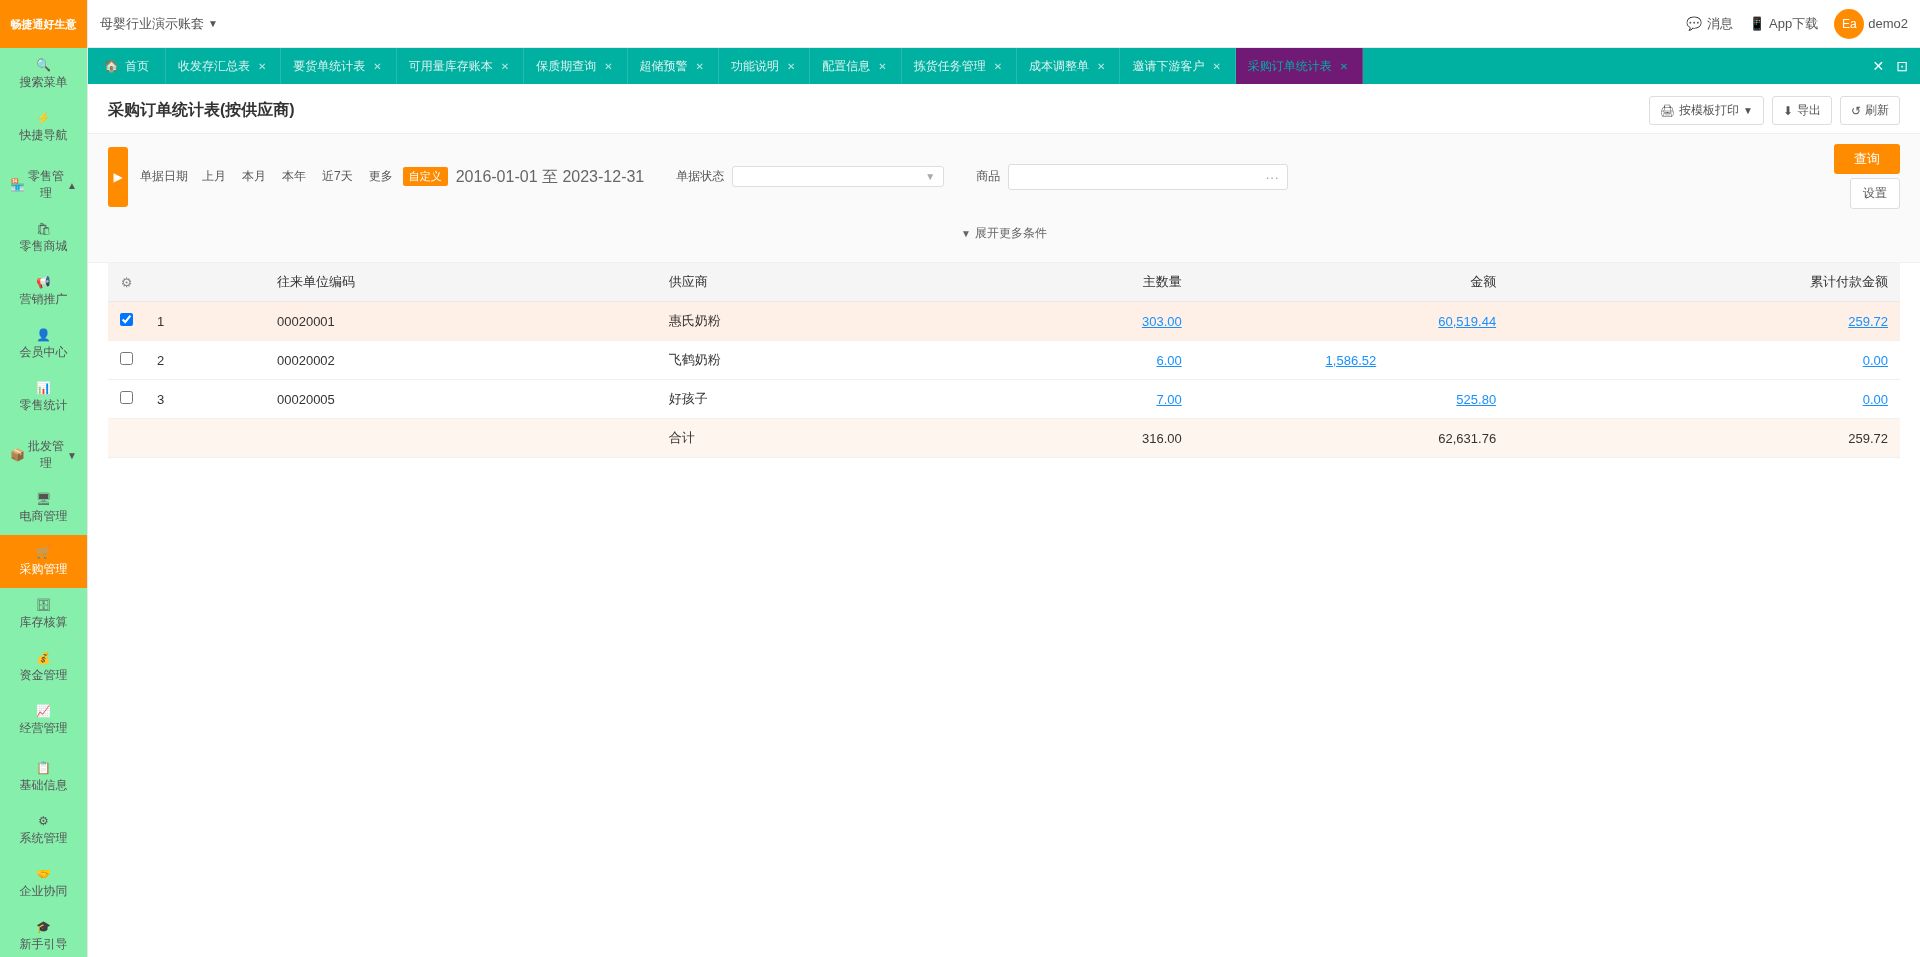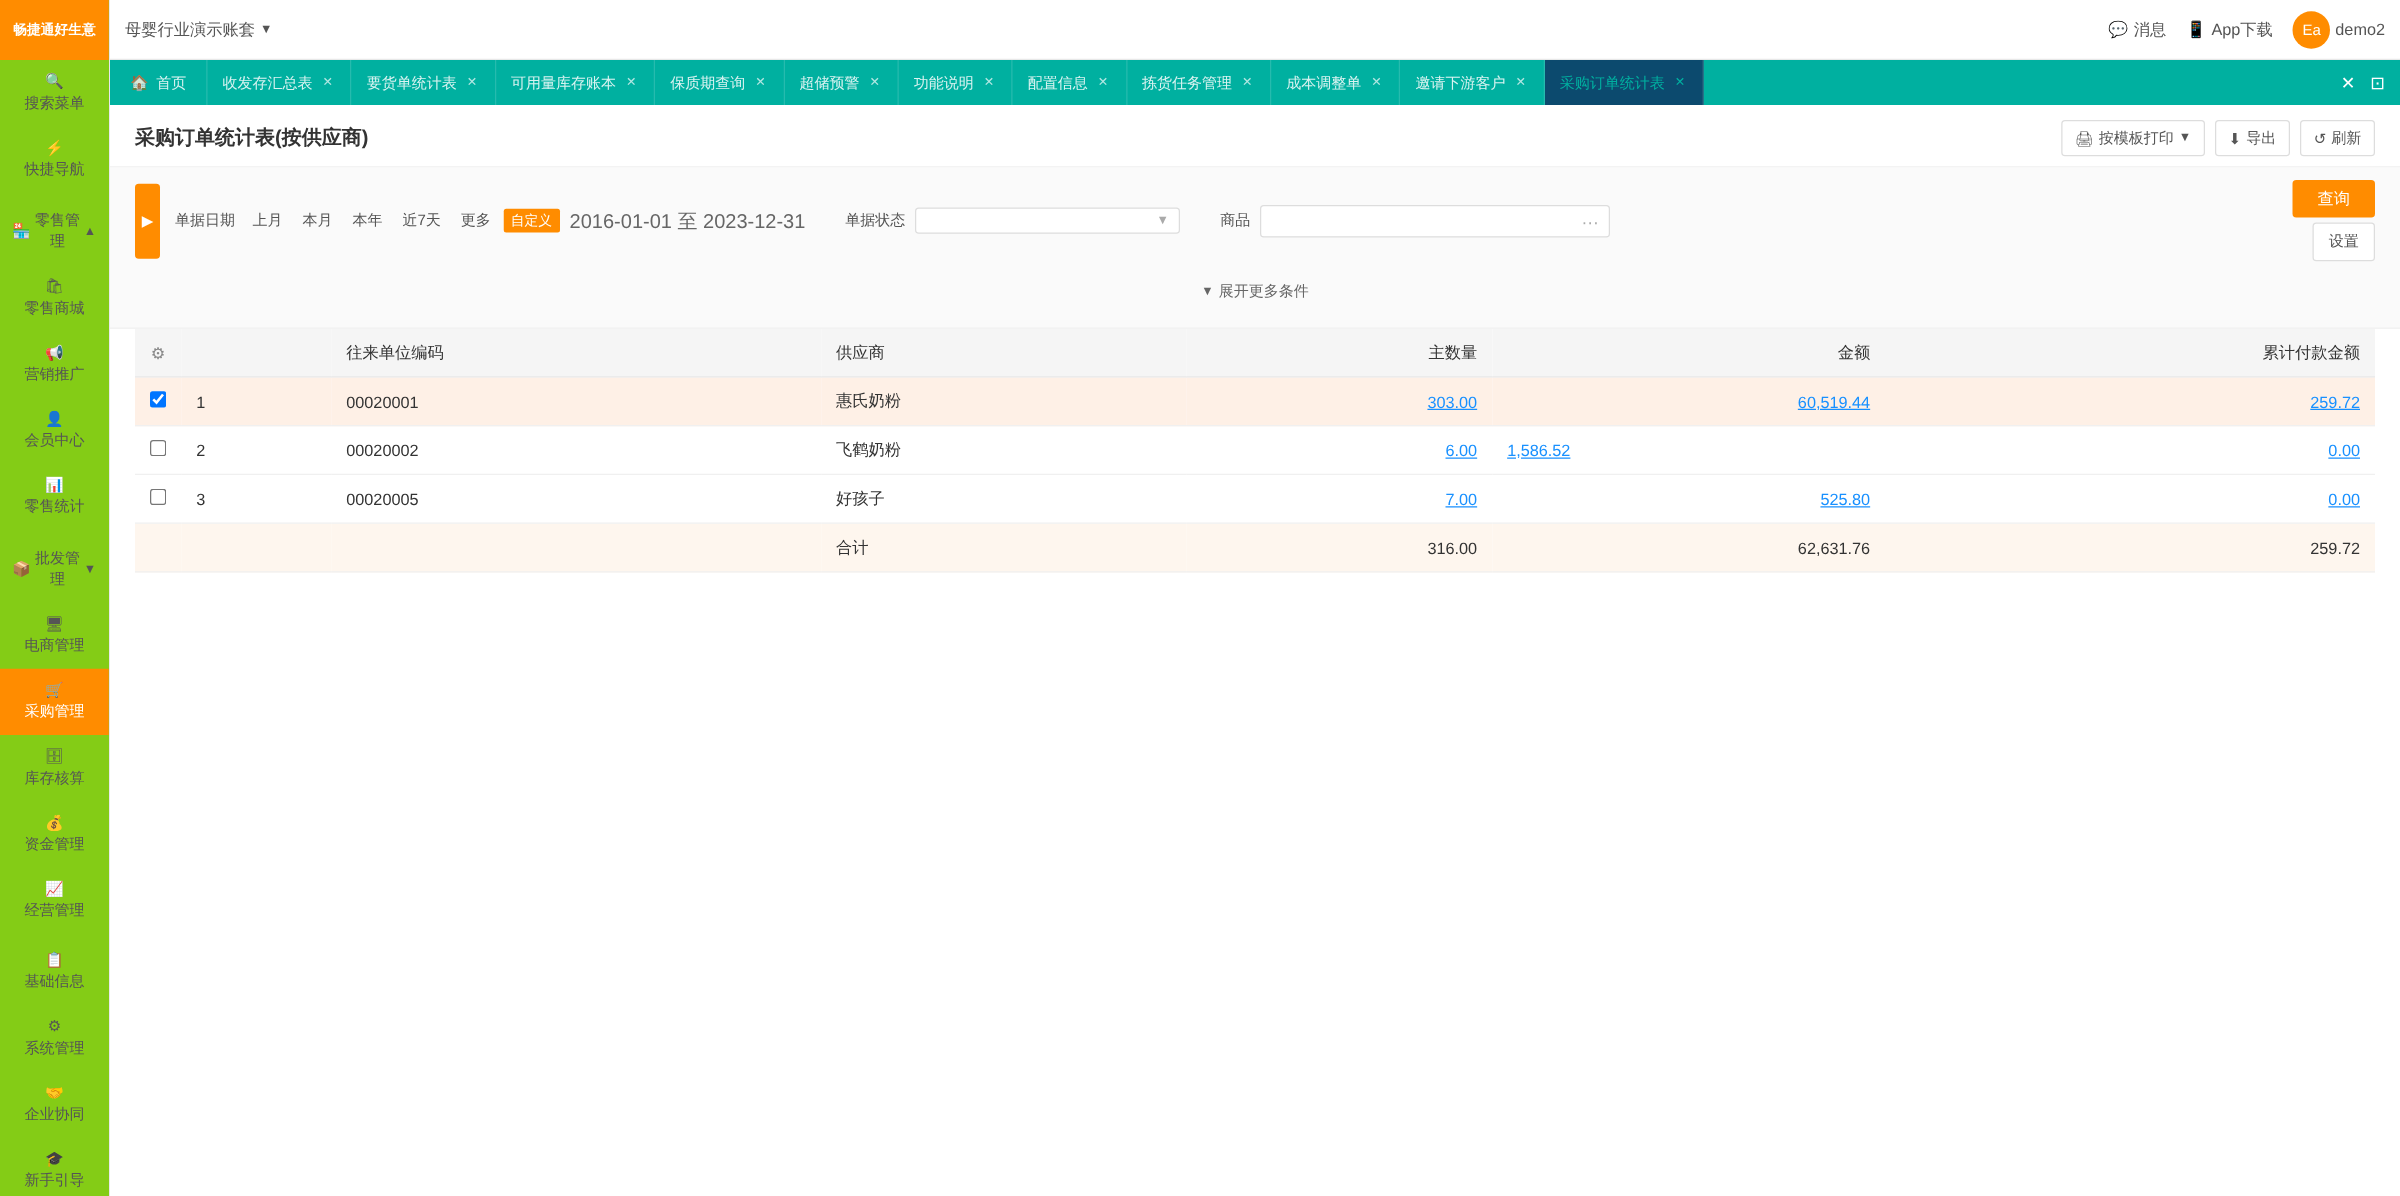--- a/index.html
+++ b/index.html
@@ -1,21 +1,21 @@
 <!DOCTYPE html>
 <html><head>
   <meta charset="utf-8">
   <style>
     * { box-sizing: border-box; margin: 0; padding: 0; }
     body { font-family: 'Microsoft YaHei', Arial, sans-serif; font-size: 13px; background: #f5f5f5; display: flex; height: 957px; overflow: hidden; }
 
     
     .sidebar {
       width: 88px;
-      background: #84cc16;
+      background: #86efac;
       display: flex;
       flex-direction: column;
       border-right: 1px solid #e8e8e8;
       flex-shrink: 0;
       height: 100%;
       overflow-y: auto;
     }
     .sidebar-logo {
       background: #ff8c00;
       height: 48px;
@@ -116,21 +116,21 @@
       align-items: center;
       padding: 0 12px;
       color: rgba(255,255,255,0.85);
       font-size: 12px;
       cursor: pointer;
       white-space: nowrap;
       gap: 6px;
       border-right: 1px solid rgba(255,255,255,0.15);
       flex-shrink: 0;
     }
-    .tab.active { background: #0c4a6e; color: #00b0a0; }
+    .tab.active { background: #701a75; color: #00b0a0; }
     .tab.home { padding: 0 16px; }
     .tab-close {
       font-size: 10px;
       color: rgba(255,255,255,0.7);
       cursor: pointer;
       padding: 2px;
     }
     .tab.active .tab-close { color: #00b0a0; }
     .tabbar-actions {
       margin-left: auto;
@@ -639,21 +639,21 @@
             <td style="text-align:right;"><a>259.72</a></td>
           </tr>
           <tr>
             <td class="table-checkbox">
               <input type="checkbox" style="">
             </td>
             <td>2</td>
             <td>00020002</td>
             <td>飞鹤奶粉</td>
             <td style="text-align:right;"><a>6.00</a></td>
-            <td style="text-align:left;"><a>1,586.52</a></td>
+            <td style="text-align:center;"><a>1,586.52</a></td>
             <td style="text-align:right;"><a>0.00</a></td>
           </tr>
           <tr>
             <td class="table-checkbox">
               <input type="checkbox" style="">
             </td>
             <td>3</td>
             <td>00020005</td>
             <td>好孩子</td>
             <td style="text-align:right;"><a>7.00</a></td>

